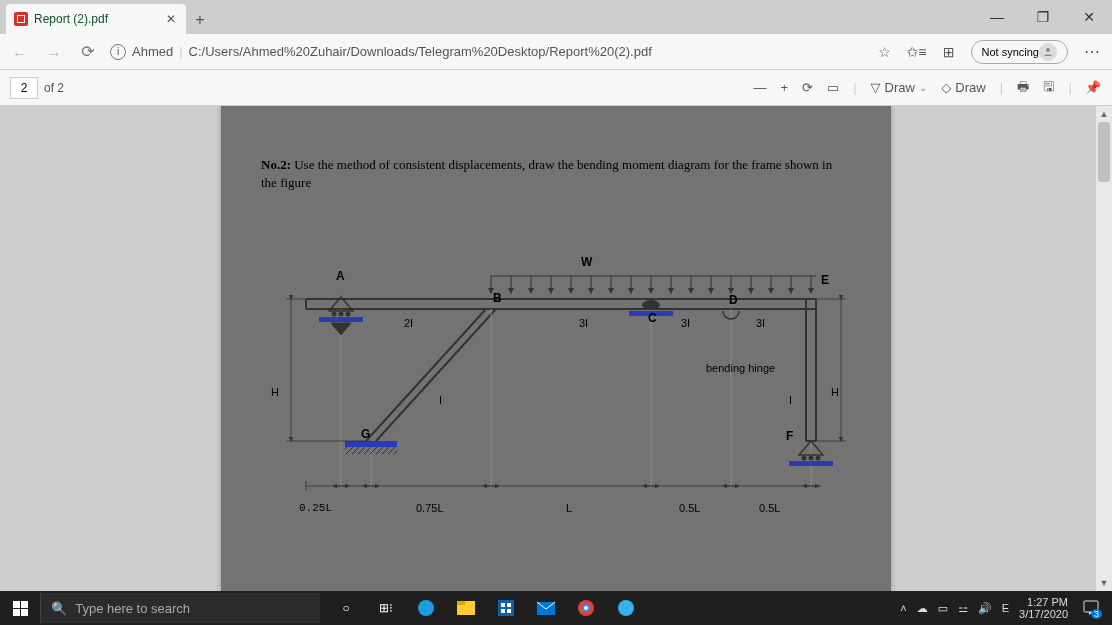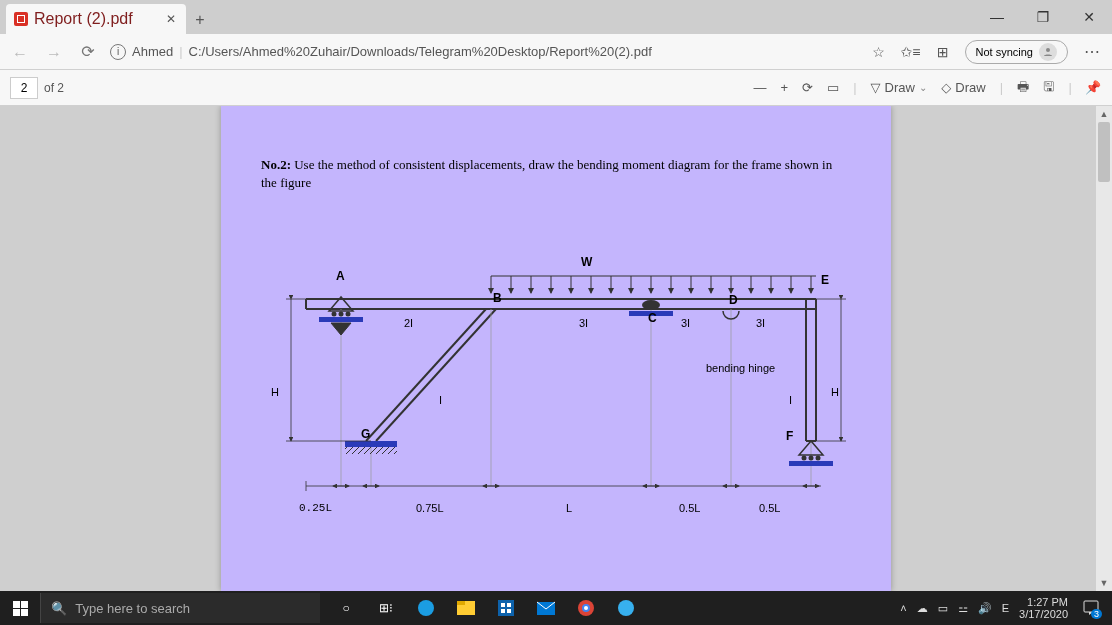--- a/index.html
+++ b/index.html
@@ -3,51 +3,51 @@
 <meta charset="utf-8">
 <style>
   * { box-sizing: border-box; margin: 0; padding: 0; }
   body { font-family: "Segoe UI", sans-serif; font-size: 12px; background: #f0f0f0; width:1112px; height:625px; overflow:hidden; position:relative; }
 
   
   .titlebar { height:34px; background:#cecece; display:flex; align-items:flex-end;}
   .tab { background:#f7f7f7; border-top-left-radius:4px; border-top-right-radius:4px; height:30px; min-width:180px; display:flex; align-items:center; padding:0 8px; margin-left:6px; gap:6px;}
   .tab .pdf-icon { width:14px; height:14px; background:#d93025; border-radius:2px; position:relative;}
   .tab .pdf-icon::after { content:""; position:absolute; inset:3px; border:1px solid #fff;}
-  .tab .title { font-size:16px; color:#7f1d1d; flex:1;}
+  .tab .title { font-size:12px; color:#14532d; flex:1;}
   .tab .close { width:14px; text-align:center; color:#555; cursor:pointer;}
   .newtab { width:28px; height:28px; display:flex; align-items:center; justify-content:center; color:#555; font-size:16px; cursor:pointer;}
   .window-controls { margin-left:auto; display:flex;}
   .window-controls div { width:46px; height:34px; display:flex; align-items:center; justify-content:center; font-size:14px; color:#333; cursor:pointer;}
 
   
   .addrbar { height:36px; background:#f7f7f7; display:flex; align-items:center; padding:0 8px; gap:10px; border-bottom:1px solid #d0d0d0;}
   .nav-icn { width:24px; height:24px; display:flex; align-items:center; justify-content:center; color:#777; font-size:16px; border-radius:4px; cursor:pointer;}
   .nav-icn.disabled { color:#bbb;}
   .addr-info { display:flex; align-items:center; gap:6px; flex:1; font-size:13px; color:#555;}
   .addr-info .info-icon { width:16px; height:16px; border:1px solid #777; border-radius:50%; display:flex; align-items:center; justify-content:center; font-size:10px;}
   .addr-info .pipe { color:#ccc;}
   .right-icons { display:flex; align-items:center; gap:12px;}
   .right-icons .icn { width:20px; height:20px; display:flex; align-items:center; justify-content:center; color:#555; font-size:14px; cursor:pointer;}
-  .sync-pill { border:1px solid #aaa; border-radius:14px; padding:2px 10px; font-size:11px; display:flex; align-items:center; gap:6px; cursor:pointer;}
+  .sync-pill { border:1px solid #aaa; border-radius:14px; padding:2px 10px; font-size:11px; display:flex; align-items:center; cursor:pointer;}
   .avatar { width:18px; height:18px; border-radius:50%; background:#ddd; display:flex; align-items:center; justify-content:center;}
   .dots { font-size:16px; color:#555; cursor:pointer; padding:0 4px;}
 
   
   .pdftoolbar { height:36px; background:#f7f7f7; display:flex; align-items:center; padding:0 10px; border-bottom:1px solid #d0d0d0;}
   .page-box { display:flex; align-items:center; gap:6px; font-size:12px; color:#555;}
   .page-box input { width:28px; height:22px; border:1px solid #ccc; text-align:center; font-size:12px;}
   .pdf-right { margin-left:auto; display:flex; align-items:center; gap:14px; color:#555; font-size:13px;}
   .pdf-right .tool { display:flex; align-items:center; gap:4px; cursor:pointer;}
   .pdf-right .sep { color:#ccc;}
   .chev { font-size:10px; color:#888;}
 
   
   .viewer { position:absolute; top:106px; bottom:34px; left:0; right:0; background:#cfcfcf; overflow:hidden; display:flex; justify-content:center;}
-  .page { background:#c4b5fd; width:670px; margin-top:0; height:100%; box-shadow:0 0 6px rgba(0,0,0,.3); padding:50px 40px; position:relative;}
+  .page { background:#737373; width:670px; margin-top:0; height:100%; box-shadow:0 0 6px rgba(0,0,0,.3); padding:50px 40px; position:relative;}
   .problem { font-family:"Times New Roman", serif; font-size:13px; line-height:1.35; color:#000;}
   .problem b { font-weight:bold;}
 
   .diagram { position:relative; margin-top:60px; height:260px; font-family:Arial,sans-serif; font-size:11px;}
   .lbl { position:absolute; font-weight:bold; font-size:12px;}
   .thinlbl { position:absolute; font-size:11px;margin-top:21px;}
 
   
   .taskbar { position:absolute; bottom:0; left:0; right:0; height:34px; background:#1f1f1f; display:flex; align-items:center; color:#fff;}
   .start { width:40px; height:34px; display:flex; align-items:center; justify-content:center; cursor:pointer;}

